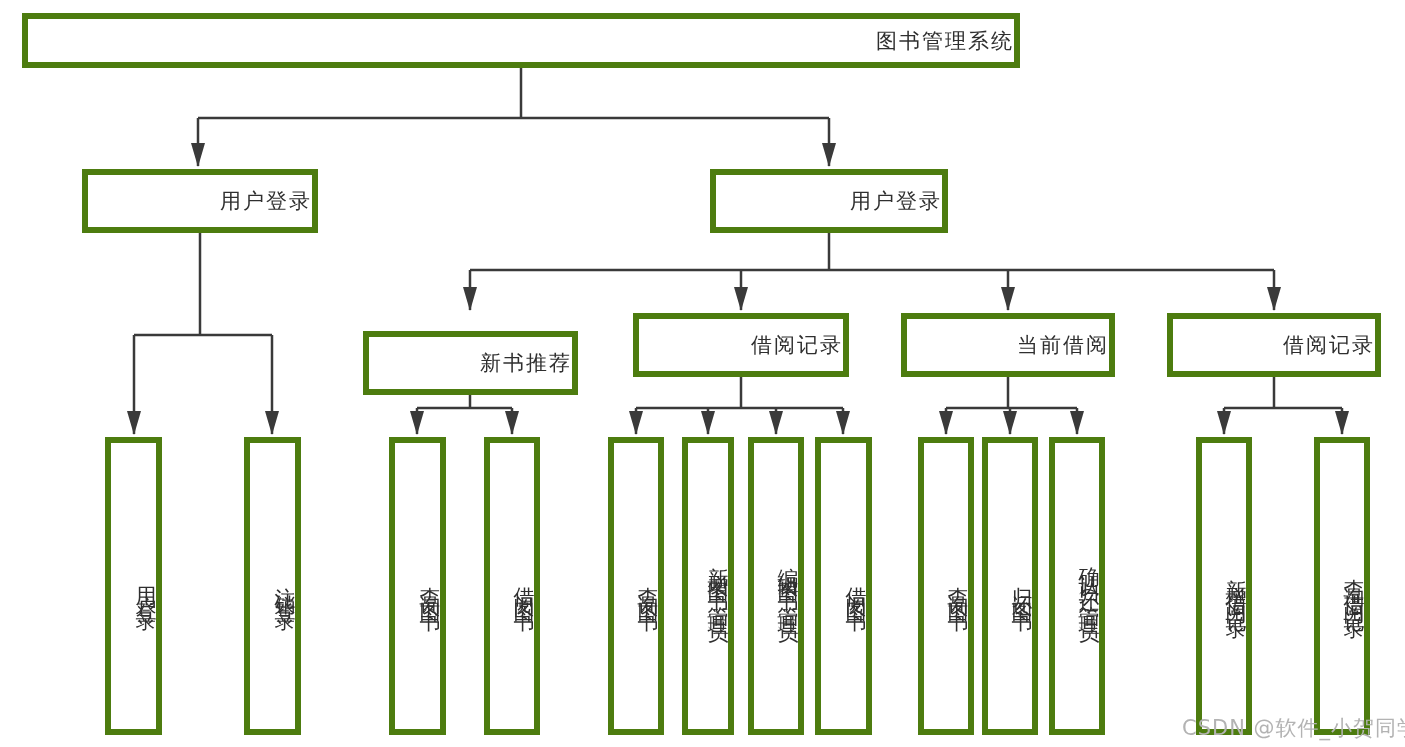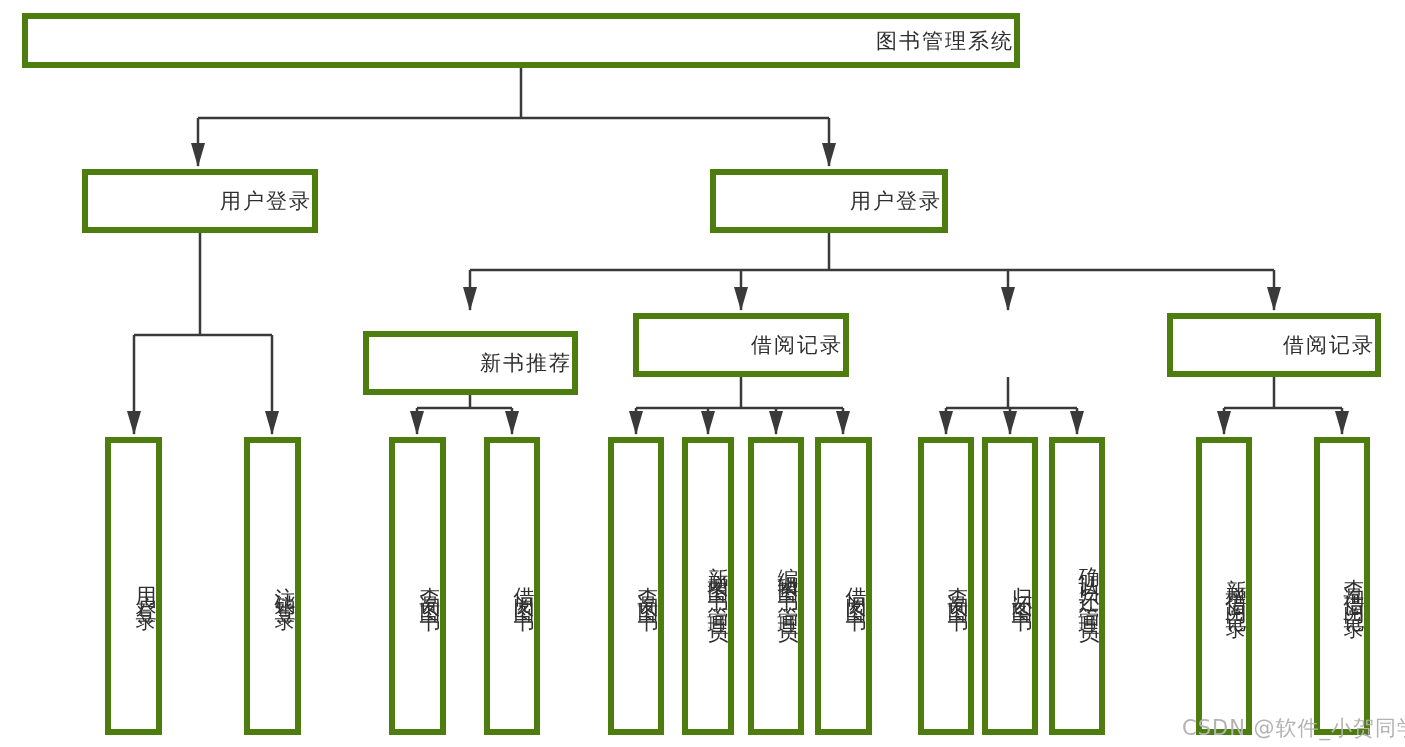--- a/index.html
+++ b/index.html
@@ -108,20 +108,23 @@
   <div class="box hbox" style="left:710px;top:169px;width:238px;height:64px;">
     <span>用户登录</span>
   </div>
 
   <div class="box hbox lvl3" style="left:363px;width:215px;margin-top:18px;">
     <span>新书推荐</span>
   </div>
   <div class="box hbox lvl3" style="left:633px;width:216px;">
     <span>借阅记录</span>
   </div>
+  <div class="box hbox lvl3" style="left:901px;width:214px;">
+    <span>当前借阅</span>
+  </div>
   <div class="box hbox lvl3" style="left:1167px;width:214px;">
     <span>借阅记录</span>
   </div>
 
   <div class="box vbox leaf" style="left:105px;width:57px;">
     <span class="vlabel">用户登录</span>
   </div>
   <div class="box vbox leaf" style="left:244px;width:57px;">
     <span class="vlabel">注销登录</span>
   </div>

